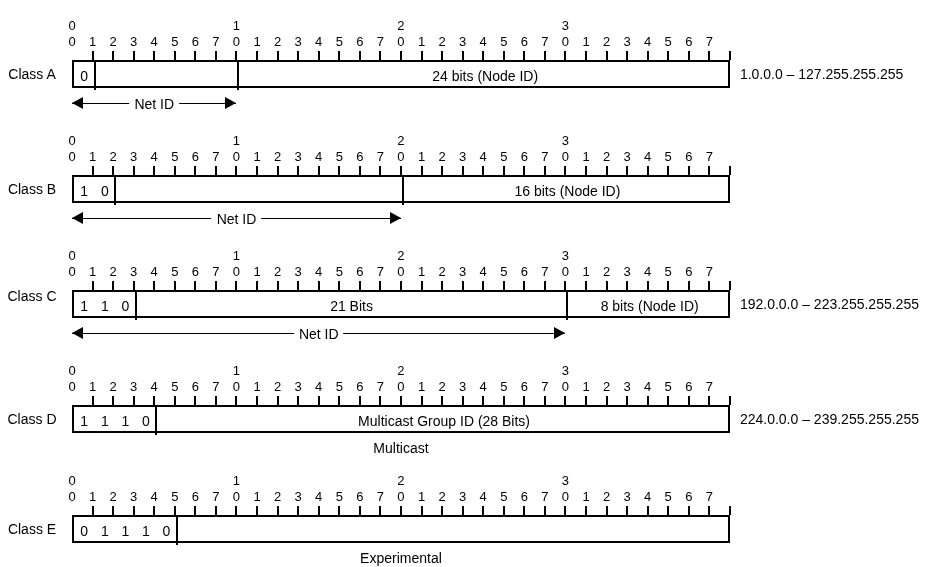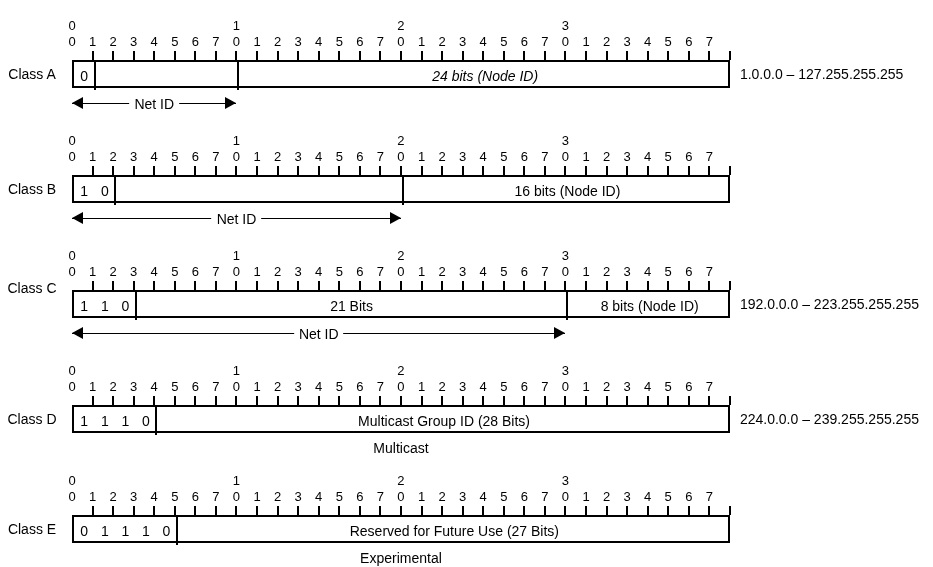--- a/index.html
+++ b/index.html
@@ -197,21 +197,21 @@
         <div class="tick" style="left: 667.24px;"></div>
         <div class="tick" style="left: 687.8px;"></div>
         <div class="tick" style="left: 708.36px;"></div>
         <div class="tick" style="left: 728.92px;"></div>
       </div>
       <div class="class-name" style="left: 0px; top: 42px; width: 64px;">Class A</div>
       <div class="bar" style="left: 72px; top: 42px; width: 657.92px;">
         <div class="seg-div" style="left: 19.56px;"></div>
         <span class="prefix-bit" style="left: 10.28px;">0</span>
         <div class="seg-div" style="left: 163.48px;"></div>
-        <div class="field-label" style="left: 164.48px; width: 493.44px; font-style: italic;">24 bits (Node ID)</div>
+        <div class="field-label" style="left: 164.48px; width: 493.44px;">24 bits (Node ID)</div>
       </div>
       <div class="ip-range" style="left: 739.92px; top: 42px;">1.0.0.0 – 127.255.255.255</div>
       <div class="netid" style="left: 72px; width: 164.48px; top: 76px;">
         <div class="netid-line"></div>
         <div class="arrow-head arrow-left"></div>
         <div class="arrow-head arrow-right"></div>
         <span class="netid-text">Net ID</span>
       </div>
     </div>
     <div class="row" style="top: 133px; height: 110px;">
@@ -372,21 +372,21 @@
         <div class="tick" style="left: 564.44px;"></div>
         <div class="tick" style="left: 585px;"></div>
         <div class="tick" style="left: 605.56px;"></div>
         <div class="tick" style="left: 626.12px;"></div>
         <div class="tick" style="left: 646.68px;"></div>
         <div class="tick" style="left: 667.24px;"></div>
         <div class="tick" style="left: 687.8px;"></div>
         <div class="tick" style="left: 708.36px;"></div>
         <div class="tick" style="left: 728.92px;"></div>
       </div>
-      <div class="class-name" style="left: 0px; top: 26px; width: 64px;">Class C</div>
+      <div class="class-name" style="left: 0px; top: 34px; width: 64px;">Class C</div>
       <div class="bar" style="left: 72px; top: 42px; width: 657.92px;">
         <div class="seg-div" style="left: 60.68px;"></div>
         <span class="prefix-bit" style="left: 10.28px;">1</span>
         <span class="prefix-bit" style="left: 30.84px;">1</span>
         <span class="prefix-bit" style="left: 51.4px;">0</span>
         <div class="field-label" style="left: 61.68px; width: 431.76px;">21 Bits</div>
         <div class="seg-div" style="left: 492.44px;"></div>
         <div class="field-label" style="left: 493.44px; width: 164.48px;">8 bits (Node ID)</div>
       </div>
       <div class="ip-range" style="left: 739.92px; top: 42px;">192.0.0.0 – 223.255.255.255</div>
@@ -560,17 +560,16 @@
         <div class="tick" style="left: 728.92px;"></div>
       </div>
       <div class="class-name" style="left: 0px; top: 42px; width: 64px;">Class E</div>
       <div class="bar" style="left: 72px; top: 42px; width: 657.92px;">
         <div class="seg-div" style="left: 101.8px;"></div>
         <span class="prefix-bit" style="left: 10.28px;">0</span>
         <span class="prefix-bit" style="left: 30.84px;">1</span>
         <span class="prefix-bit" style="left: 51.4px;">1</span>
         <span class="prefix-bit" style="left: 71.96px;">1</span>
         <span class="prefix-bit" style="left: 92.52px;">0</span>
-        <div class="field-label" style="left: 102.8px; width: 555.12px;">Reserved for Future Use (27 Bits)</div>
       </div>
       <div class="caption" style="left: 400.96px; top: 76px;">Experimental</div>
     </div>
   </div>
 
 </body></html>

